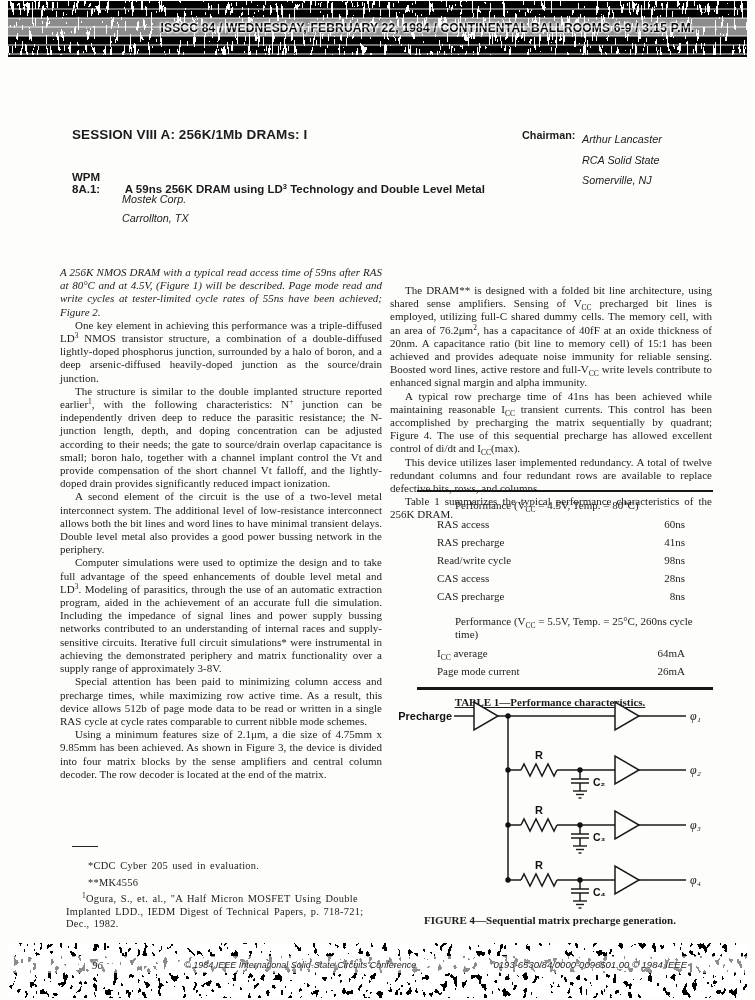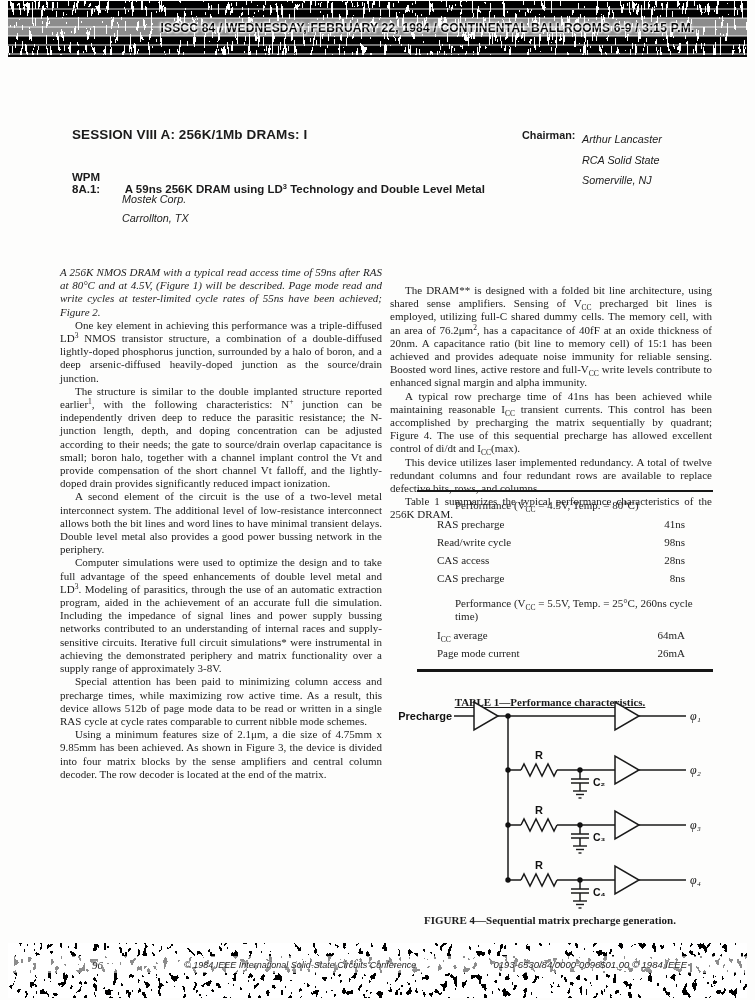--- a/index.html
+++ b/index.html
@@ -126,30 +126,40 @@
   <div class="col left">
     <p class="noindent">A 256K NMOS DRAM with a typical read access time of 59ns after RAS at 80°C and at 4.5V, (Figure 1) will be described. Page mode read and write cycles at tester-limited cycle rates of 55ns have been achieved; Figure 2.</p>
     <p>One key element in achieving this performance was a triple-diffused LD<sup>3</sup> NMOS transistor structure, a combination of a double-diffused lightly-doped phosphorus junction, surrounded by a halo of boron, and a deep arsenic-diffused heavily-doped junction as the source/drain junction.</p>
     <p>The structure is similar to the double implanted structure reported earlier<sup>1</sup>, with the following characteristics: N<sup>+</sup> junction can be independently driven deep to reduce the parasitic resistance; the N- junction length, depth, and doping concentration can be adjusted according to their needs; the gate to source/drain overlap capacitance is small; boron halo, together with a channel implant control the Vt and provide compensation of the short channel Vt falloff, and the lightly-doped drain provides significantly reduced impact ionization.</p>
     <p>A second element of the circuit is the use of a two-level metal interconnect system. The additional level of low-resistance interconnect allows both the bit lines and word lines to have minimal transient delays. Double level metal also provides a good power bussing network in the periphery.</p>
     <p>Computer simulations were used to optimize the design and to take full advantage of the speed enhancements of double level metal and LD<sup>3</sup>. Modeling of parasitics, through the use of an automatic extraction program, aided in the achievement of an accurate full die simulation. Including the impedance of signal lines and power supply bussing networks contributed to an understanding of internal races and supply-sensitive circuits. Iterative full circuit simulations* were instrumental in achieving the demonstrated periphery and matrix functionality over a supply range of approximately 3-8V.</p>
     <p>Special attention has been paid to minimizing column access and precharge times, while maximizing row active time. As a result, this device allows 512b of page mode data to be read or written in a single RAS cycle at cycle rates comparable to current nibble mode schemes.</p>
     <p>Using a minimum features size of 2.1μm, a die size of 4.75mm x 9.85mm has been achieved. As shown in Figure 3, the device is divided into four matrix blocks by the sense amplifiers and central column decoder. The row decoder is located at the end of the matrix.</p>
   </div>
 
+  <div class="footnotes">
+    <div class="fn-rule"></div>
+    <p class="fn-ind">*CDC Cyber 205 used in evaluation.</p>
+    <p class="fn-ind">**MK4556</p>
+    <p class="fn-ref"><sup>1</sup>Ogura, S., et. al., "A Half Micron MOSFET Using Double Implanted LDD., IEDM Digest of Technical Papers, p. 718-721; Dec., 1982.</p>
+  </div>
 
   <div class="col right">
     <p>The DRAM** is designed with a folded bit line architecture, using shared sense amplifiers. Sensing of V<sub>CC</sub> precharged bit lines is employed, utilizing full-C shared dummy cells. The memory cell, with an area of 76.2μm<sup>2</sup>, has a capacitance of 40fF at an oxide thickness of 20nm. A capacitance ratio (bit line to memory cell) of 15:1 has been achieved and provides adequate noise immunity for reliable sensing. Boosted word lines, active restore and full-V<sub>CC</sub> write levels contribute to enhanced signal margin and alpha immunity.</p>
     <p>A typical row precharge time of 41ns has been achieved while maintaining reasonable I<sub>CC</sub> transient currents. This control has been accomplished by precharging the matrix sequentially by quadrant; Figure 4. The use of this sequential precharge has allowed excellent control of di/dt and I<sub>CC</sub>(max).</p>
     <p>This device utilizes laser implemented redundancy. A total of twelve redundant columns and four redundant rows are available to replace defective bits, rows, and columns.</p>
     <p>Table 1 summarizes the typical performance characteristics of the 256K DRAM.</p>
   </div>
 
   <div class="perf-table">
     <div class="t-header">Performance (V<sub>CC</sub> = 4.5V, Temp. = 80°C)</div>
+    <div class="t-row">
+      <span class="t-label">RAS access</span>
+      <span class="t-value">60ns</span>
+    </div>
     <div class="t-row">
       <span class="t-label">RAS precharge</span>
       <span class="t-value">41ns</span>
     </div>
     <div class="t-row">
       <span class="t-label">Read/write cycle</span>
       <span class="t-value">98ns</span>
     </div>
     <div class="t-row">
       <span class="t-label">CAS access</span>

